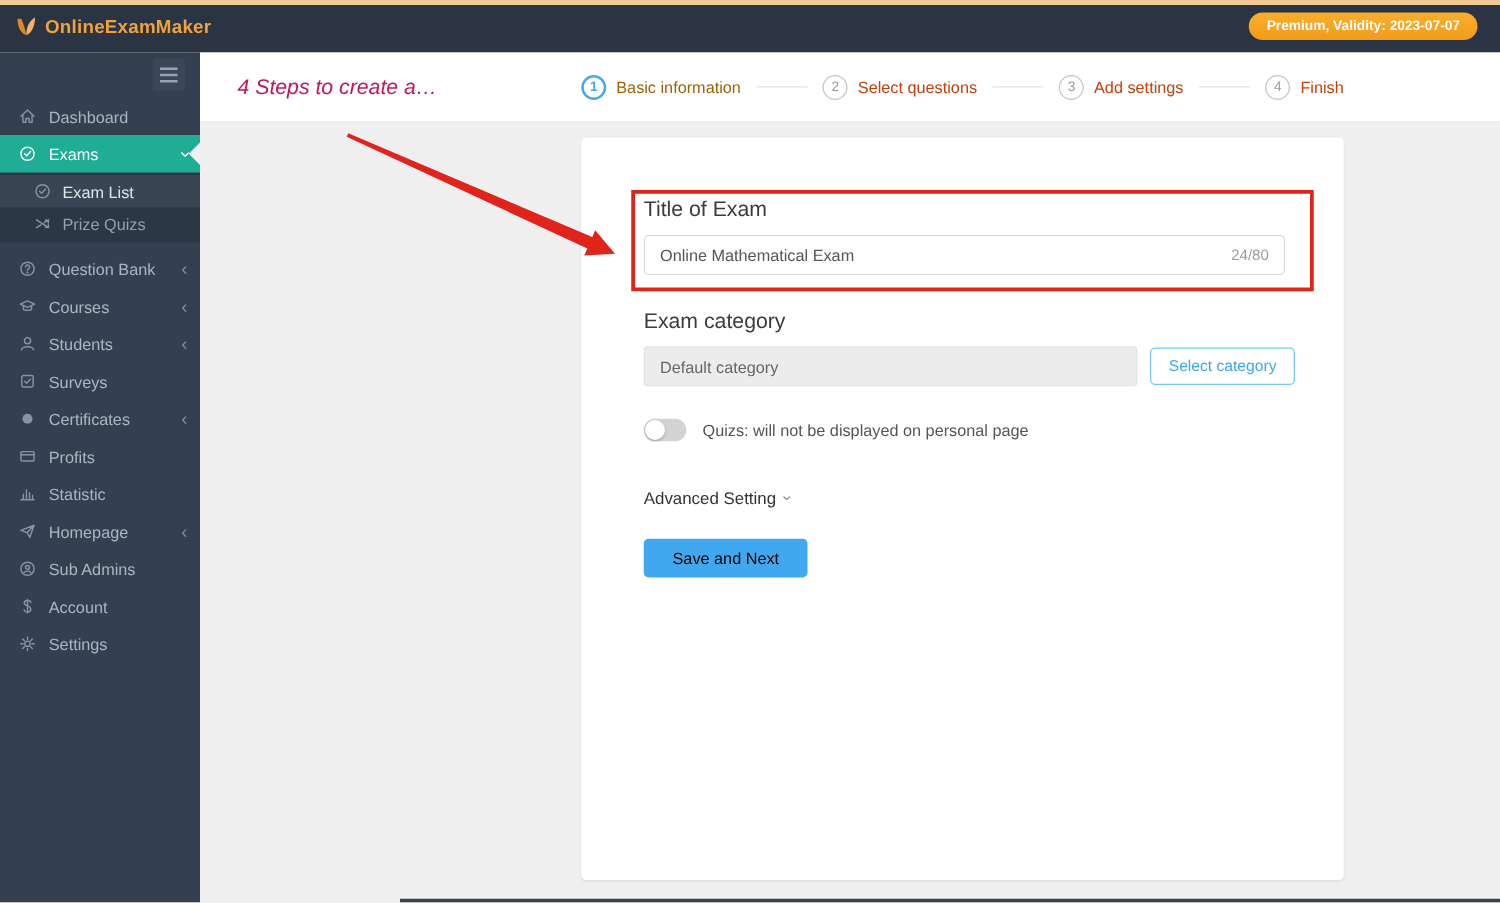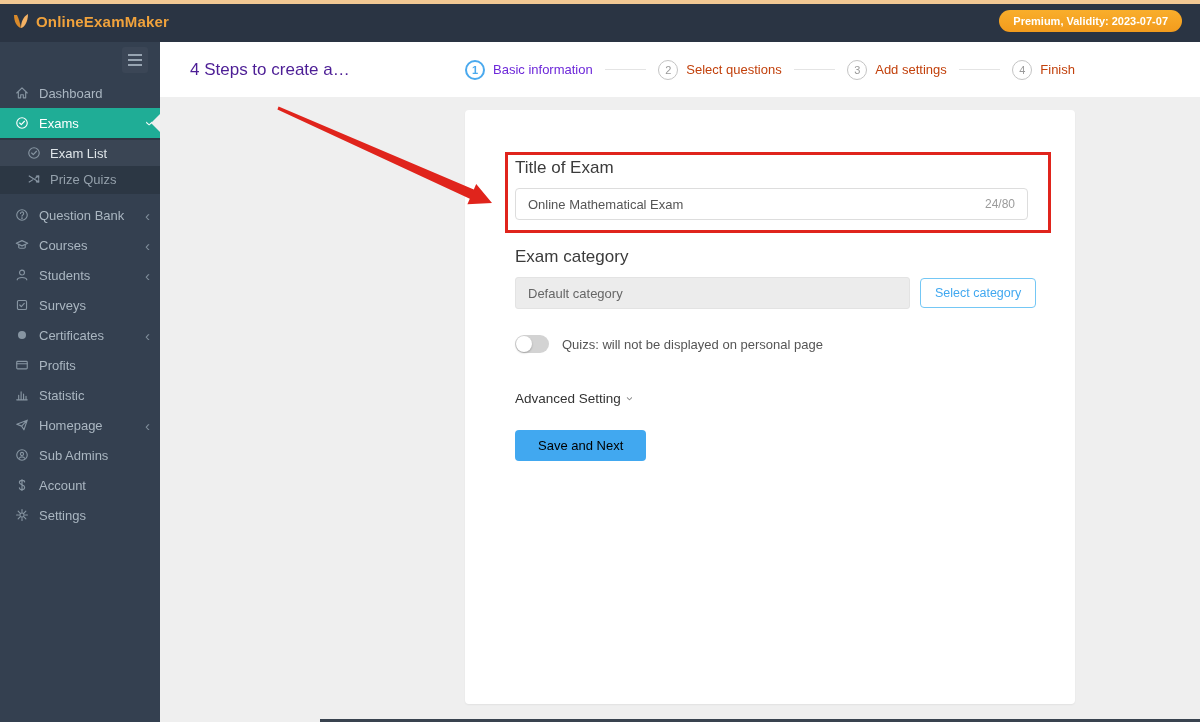--- a/index.html
+++ b/index.html
@@ -26,27 +26,27 @@
   .nav-item.active .nav-icon, .nav-item.active .chev { color:#fff; }
   .nav-item.active::after { content:""; position:absolute; right:0; top:50%; margin-top:-9px; border-top:9px solid transparent; border-bottom:9px solid transparent; border-right:9px solid #efefef; }
   .submenu { background:#2c3744; padding:2px 0; }
   .sub-item { height:26px; display:flex; align-items:center; padding:0 10px 0 26px; font-size:13px; cursor:pointer; color:#94a0ab; }
   .sub-item .nav-icon { margin-right:8px; }
   .sub-item.selected { background:#3a4554; color:#dfe5e9; }
   .qbank-gap { margin-top:6px; }
   
   .main { flex:1; display:flex; flex-direction:column; position:relative; }
   .steps-bar { height:55px; background:#fff; display:flex; align-items:center; padding:0 125px 0 30px; flex:none; }
-  .page-title { font-size:17px; color:#4c1d95; width:275px; flex:none; white-space:nowrap; }
+  .page-title { font-size:17px; color:#be185d; width:275px; flex:none; white-space:nowrap;font-style:italic; }
   .stepper { flex:1; display:flex; align-items:center; }
   .step { display:flex; align-items:center; gap:8px; flex:none; }
   .step-num { width:20px; height:20px; border-radius:50%; border:1px solid #c4c4c4; color:#9a9a9a; font-size:11px; display:flex; align-items:center; justify-content:center; background:#fff; }
   .step-label { font-size:13px; color:#c2410c; white-space:nowrap; }
   .step.active .step-num { border:2px solid #4aa9ee; color:#4aa9ee; font-weight:700; }
-  .step.active .step-label { color:#6d28d9; }
+  .step.active .step-label { color:#a16207; }
   .step-line { flex:1; height:1px; background:#e4e4e4; margin:0 12px; }
   .content { flex:1; background:#efefef; position:relative; }
   .card { position:absolute; left:305px; top:13px; width:610px; height:594px; background:#fff; border-radius:4px; box-shadow:0 1px 2px rgba(0,0,0,.06); padding:48px 0 0 50px; }
   .field-heading { font-size:17px; color:#3b3b3b; font-weight:400; margin-bottom:10px; }
   .title-input-wrap { width:513px; height:32px; border:1px solid #ddd; border-radius:4px; display:flex; align-items:center; padding:0 12px; background:#fff;gap:40px; }
   .title-input { border:none; outline:none; flex:1; font-size:13px; color:#555; font-family:"Liberation Sans",sans-serif; background:transparent; }
   .char-counter { font-size:12px; color:#9b9b9b; flex:none; }
   .section-gap { margin-top:27px; }
   .cat-row { display:flex; align-items:center; gap:10px; }
   .cat-input { width:395px; height:32px; background:#ececec; border:1px solid #e3e3e3; border-radius:3px; font-size:13px; color:#666; padding:0 12px; outline:none; font-family:"Liberation Sans",sans-serif; }

